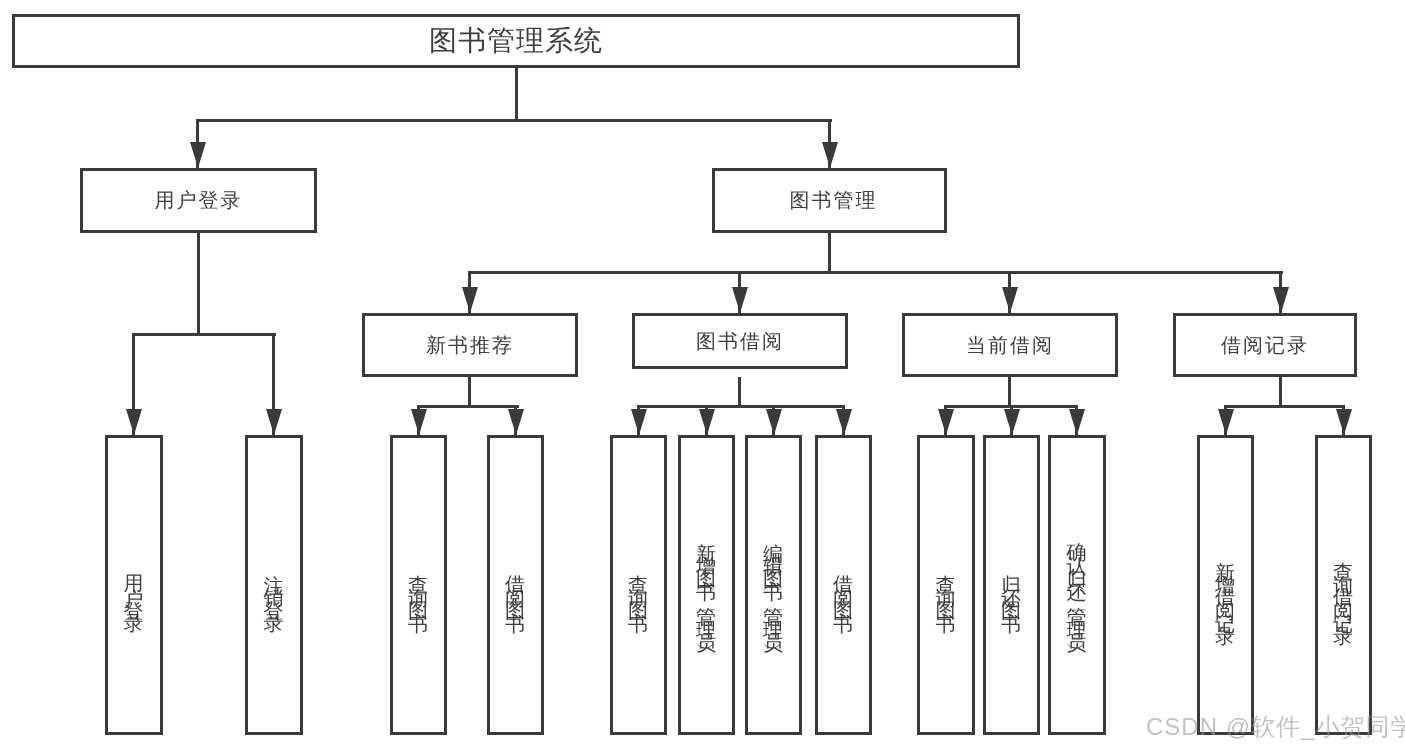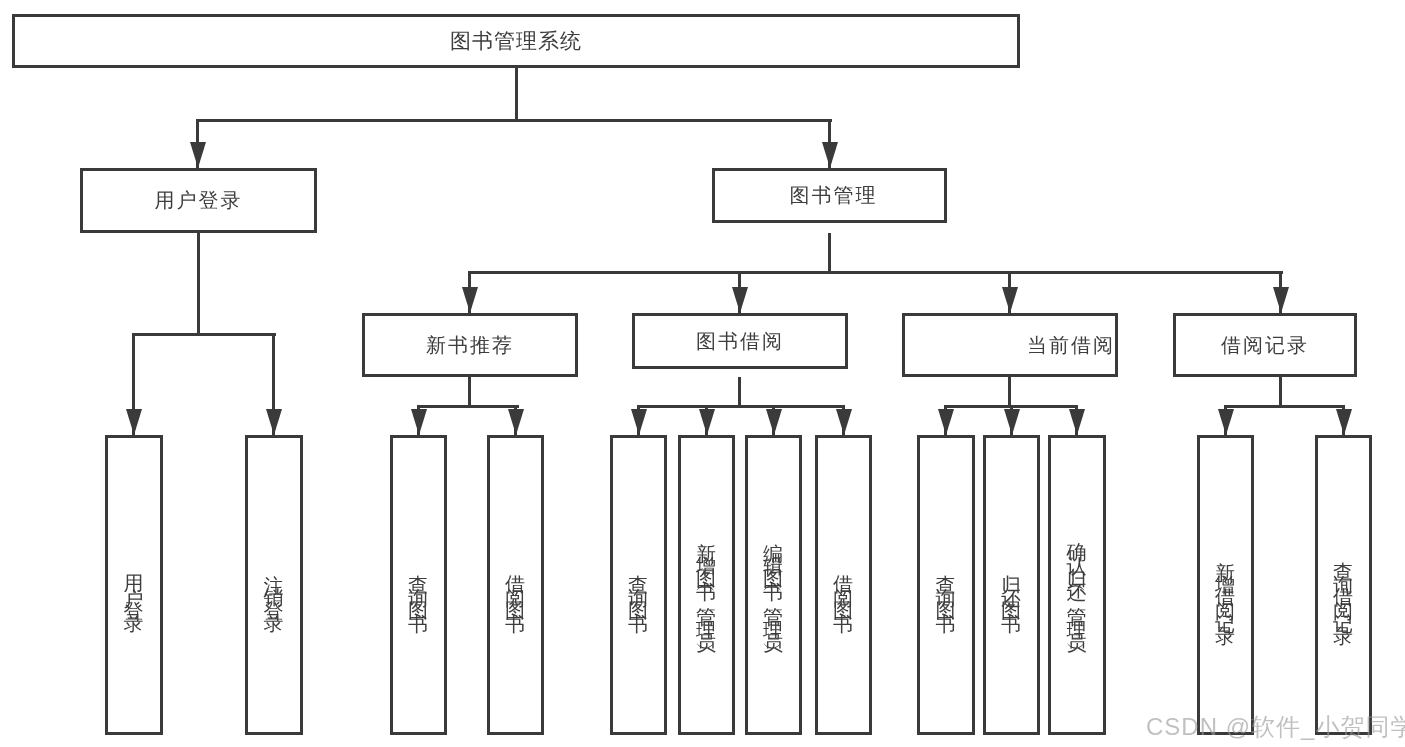--- a/index.html
+++ b/index.html
@@ -20,21 +20,21 @@
     align-items: center;
     justify-content: center;
     color: #3d3d3d;
   }
   .box.h span {
     font-size: 20px;
     letter-spacing: 2px;
     white-space: nowrap;
   }
   .box.title span {
-    font-size: 21px;
+    font-size: 28px;
     letter-spacing: 1px;
   }
   .box.v span {
     writing-mode: vertical-rl;
     text-orientation: mixed;
     font-size: 20px;
     letter-spacing: 13px;
     line-height: 1;
     max-height: 290px;
   }
@@ -74,21 +74,21 @@
   </div>
 
   <div class="vl" style="left:515px; top:68px;  height:54px;"></div>
   <div class="hl" style="left:196px; top:119px; width:636px;"></div>
   <div class="ar" style="left:196px; top:119px; height:49px;"></div>
   <div class="ar" style="left:828px; top:119px; height:49px;"></div>
 
   <div class="box h" style="left:80px; top:168px; width:237px; height:65px;">
     <span>用户登录</span>
   </div>
-  <div class="box h" style="left:712px; top:168px; width:235px; height:55px;padding-left:8px;">
+  <div class="box h" style="left:712px; top:168px; width:235px; height:65px;padding-left:8px;">
     <span>图书管理</span>
   </div>
 
   <div class="vl" style="left:197px; top:233px; height:103px;"></div>
   <div class="hl" style="left:132px; top:333px; width:144px;"></div>
   <div class="ar" style="left:132px; top:333px; height:102px;"></div>
   <div class="ar" style="left:272px; top:333px; height:102px;"></div>
 
   <div class="vl" style="left:828px;  top:233px; height:41px;"></div>
   <div class="hl" style="left:468px;  top:271px; width:815px;"></div>
@@ -96,21 +96,21 @@
   <div class="ar" style="left:738px;  top:271px; height:42px;"></div>
   <div class="ar" style="left:1008px; top:271px; height:42px;"></div>
   <div class="ar" style="left:1279px; top:271px; height:42px;"></div>
 
   <div class="box h" style="left:362px; top:313px; width:216px; height:64px;">
     <span>新书推荐</span>
   </div>
   <div class="box h" style="left:632px; top:313px; width:216px; height:56px;">
     <span>图书借阅</span>
   </div>
-  <div class="box h" style="left:902px; top:313px; width:216px; height:64px;justify-content:flex-end;">
+  <div class="box h" style="left:902px; top:313px; width:216px; height:64px;">
     <span>当前借阅</span>
   </div>
   <div class="box h" style="left:1173px; top:313px; width:184px; height:64px;">
     <span>借阅记录</span>
   </div>
 
   <div class="vl" style="left:468px; top:377px; height:31px;"></div>
   <div class="hl" style="left:417px; top:405px; width:102px;"></div>
   <div class="ar" style="left:417px; top:405px; height:30px;"></div>
   <div class="ar" style="left:514px; top:405px; height:30px;"></div>

